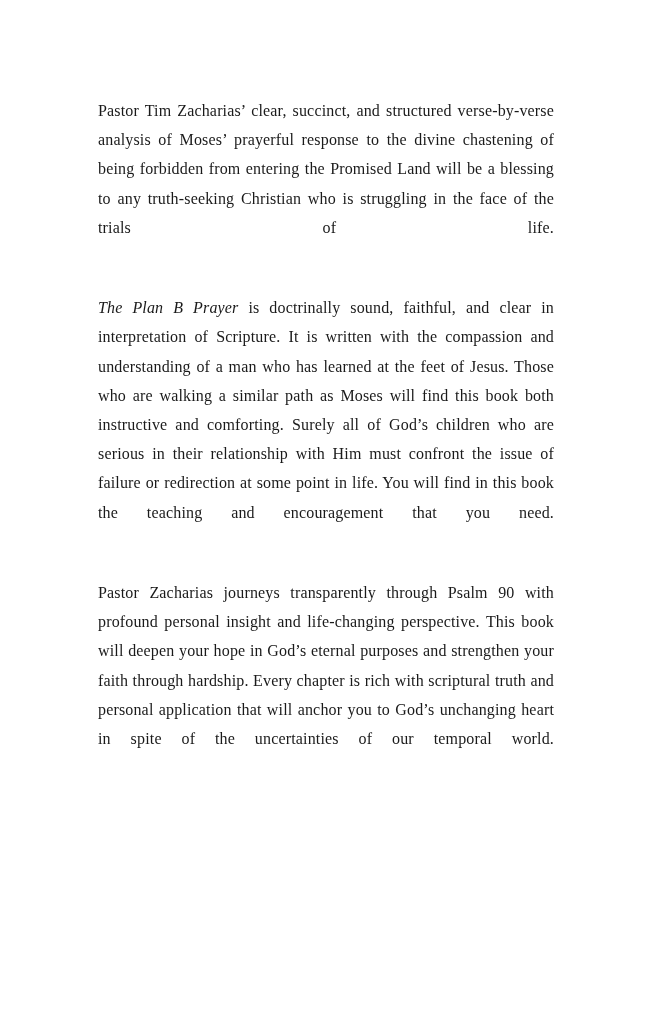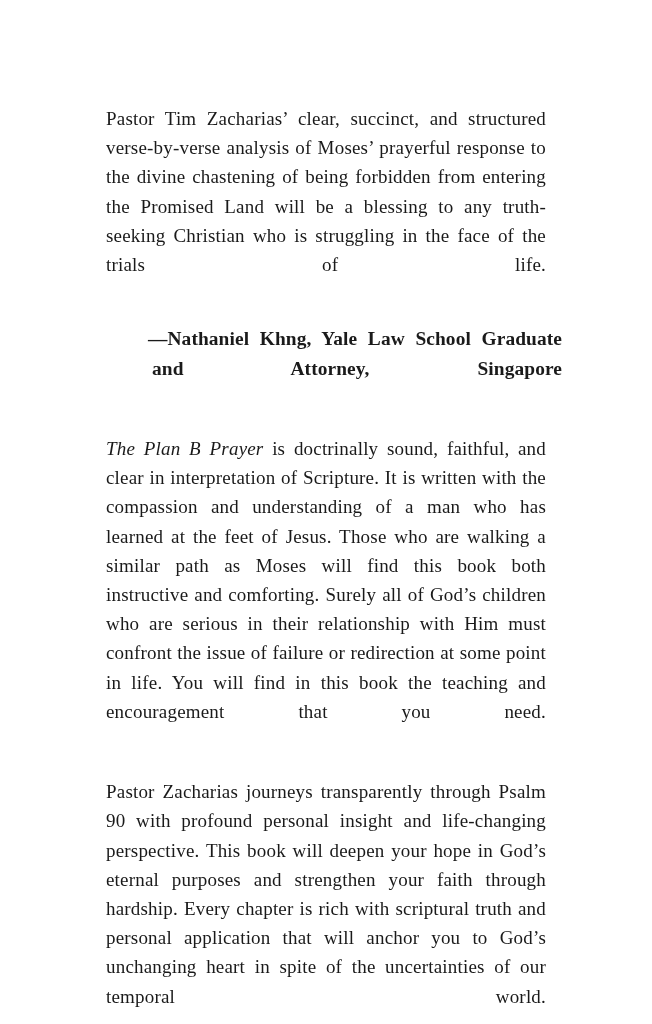--- a/index.html
+++ b/index.html
@@ -33,22 +33,22 @@
 
   .endorsement {
     margin: 0 0 0 0;
   }
 
   .endorsement + .endorsement {
     margin-top: 22px;
   }
 
   .quote-para {
-    margin: 16px;
-    font-size: 19px;
+    margin: 8px;
+    font-size: 16px;
     line-height: 29.2px;
     text-align: justify;
     text-justify: inter-word;
     hyphens: none;
     letter-spacing: 0.01em;
   }
 
   .quote-para .work-title {
     font-style: italic;
   }
@@ -83,21 +83,20 @@
   }
 </style>
 </head>
 <body>
 
 <div class="page">
   <div class="text-block">
 
     <div class="endorsement">
       <p class="quote-para"><span>Pastor Tim Zacharias’ clear, succinct, and structured verse-by-verse analysis of Moses’ prayerful response to the divine chastening of being forbidden from entering the Promised Land will be a blessing to any truth-seeking Christian who is struggling in the face of the trials of life.</span><span class="work-title"></span><span></span></p>
-      <p class="attribution"><span class="dash-lead">—Nathaniel Khng, Yale Law School Graduate and Attorney, Singapore</span></p>
     </div>
 
     <div class="endorsement">
       <p class="quote-para"><span></span><span class="work-title">The Plan B Prayer</span><span> is doctrinally sound, faithful, and clear in interpretation of Scripture. It is written with the compassion and understanding of a man who has learned at the feet of Jesus. Those who are walking a similar path as Moses will find this book both instructive and comforting. Surely all of God’s children who are serious in their relationship with Him must confront the issue of failure or redirection at some point in life. You will find in this book the teaching and encouragement that you need.</span></p>
     </div>
 
     <div class="endorsement">
       <p class="quote-para"><span>Pastor Zacharias journeys transparently through Psalm 90 with profound personal insight and life-changing perspective. This book will deepen your hope in God’s eternal purposes and strengthen your faith through hardship. Every chapter is rich with scriptural truth and personal application that will anchor you to God’s unchanging heart in spite of the uncertainties of our temporal world.</span><span class="work-title"></span><span></span></p>
 
     </div>

